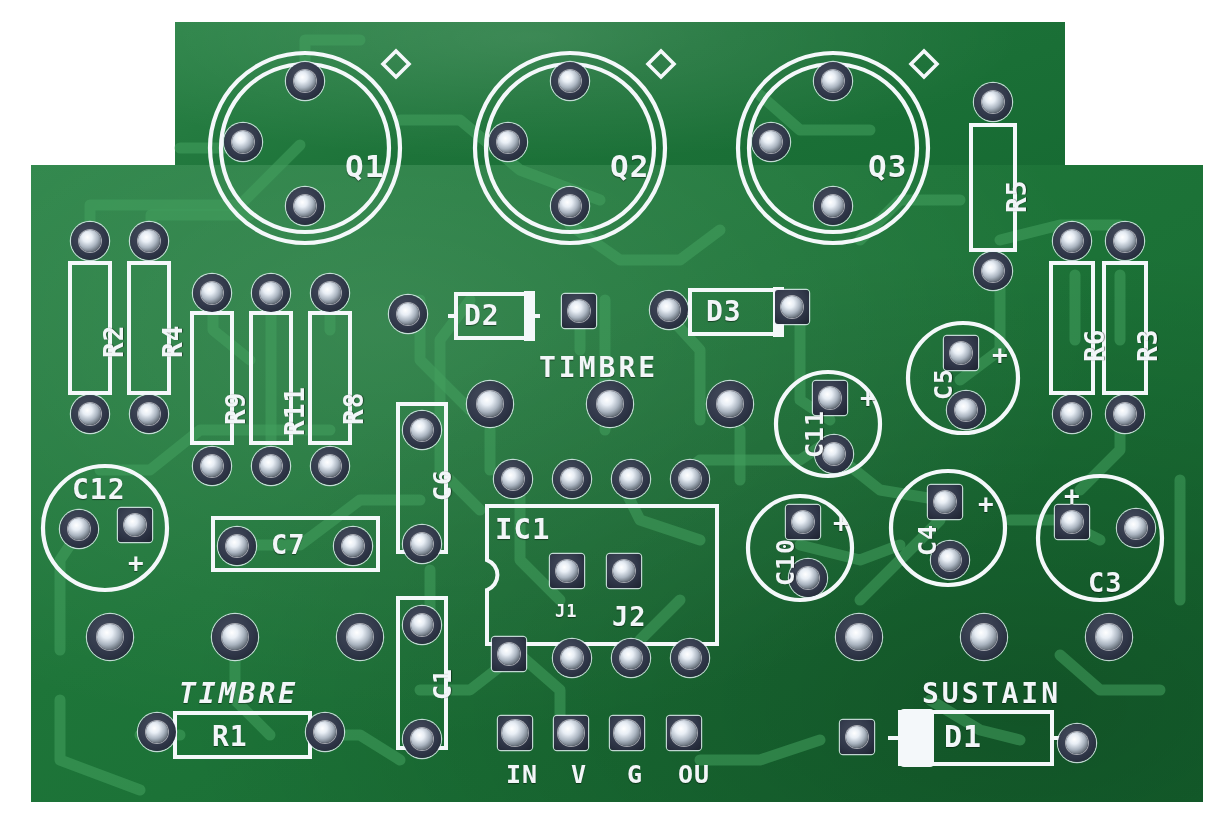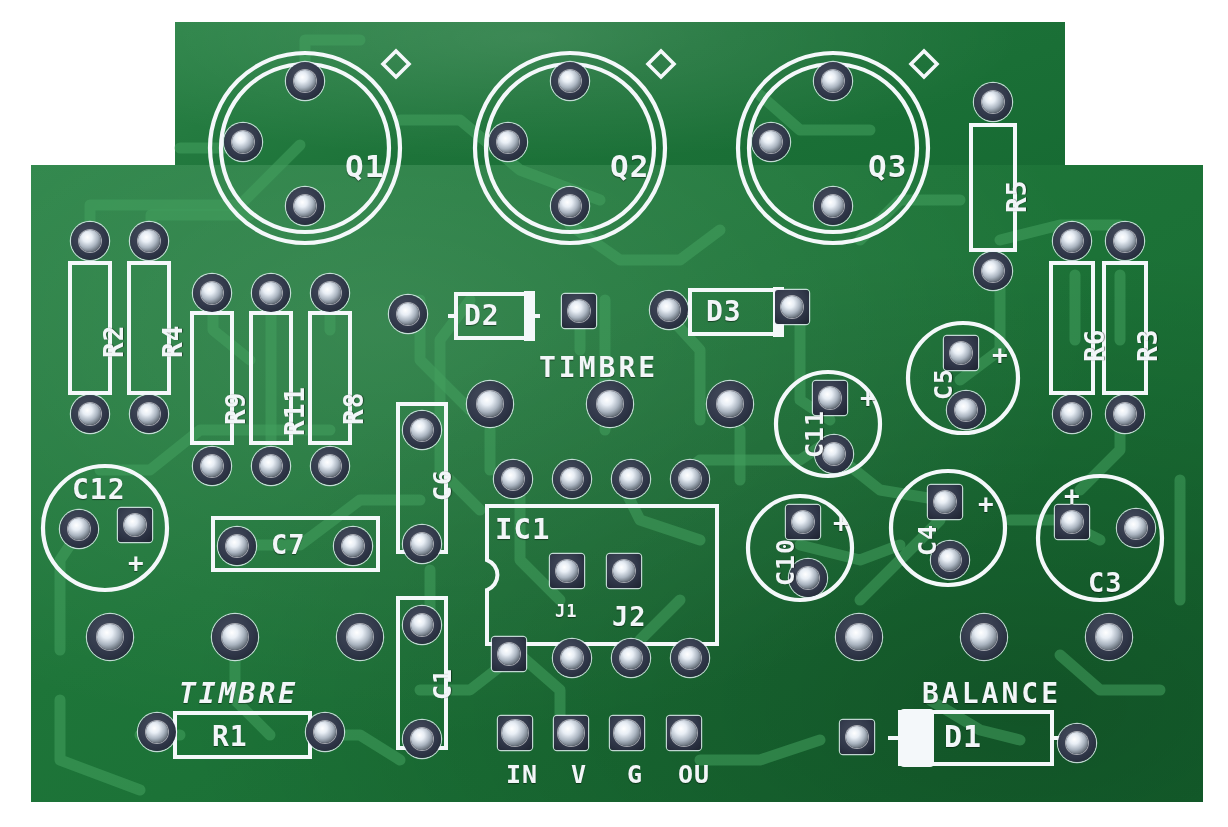--- a/index.html
+++ b/index.html
@@ -455,21 +455,21 @@
     <div class="lbl" style="left:464px;top:299px;font-size:28px;">D2</div>
     <div class="lbl" style="left:706px;top:295px;font-size:28px;">D3</div>
     <div class="lbl" style="left:944px;top:719px;font-size:30px;">D1</div>
 
     <div class="lbl" style="left:495px;top:512px;font-size:29px;">IC1</div>
     <div class="lbl" style="left:555px;top:601px;font-size:17px;">J1</div>
     <div class="lbl" style="left:612px;top:601px;font-size:27px;">J2</div>
 
     <div class="lbl" style="left:539px;top:351px;font-size:28px;letter-spacing:3px;">TIMBRE</div>
     <div class="lbl" style="left:179px;top:677px;font-size:28px;letter-spacing:3px;font-style:italic;">TIMBRE</div>
-    <div class="lbl" style="left:922px;top:677px;font-size:28px;letter-spacing:3px;">BALANCE</div>
+    <div class="lbl" style="left:922px;top:677px;font-size:28px;letter-spacing:3px;">SUSTAIN</div>
 
     <div class="lbl" style="left:506px;top:760px;font-size:25px;">IN</div>
     <div class="lbl" style="left:571px;top:760px;font-size:25px;">V</div>
     <div class="lbl" style="left:627px;top:760px;font-size:25px;">G</div>
     <div class="lbl" style="left:678px;top:760px;font-size:25px;">OU</div>
 
     <div class="lbl" style="left:128px;top:548px;font-size:26px;">+</div>
     <div class="lbl" style="left:860px;top:383px;font-size:26px;">+</div>
     <div class="lbl" style="left:833px;top:508px;font-size:26px;">+</div>
     <div class="lbl" style="left:992px;top:340px;font-size:26px;">+</div>

